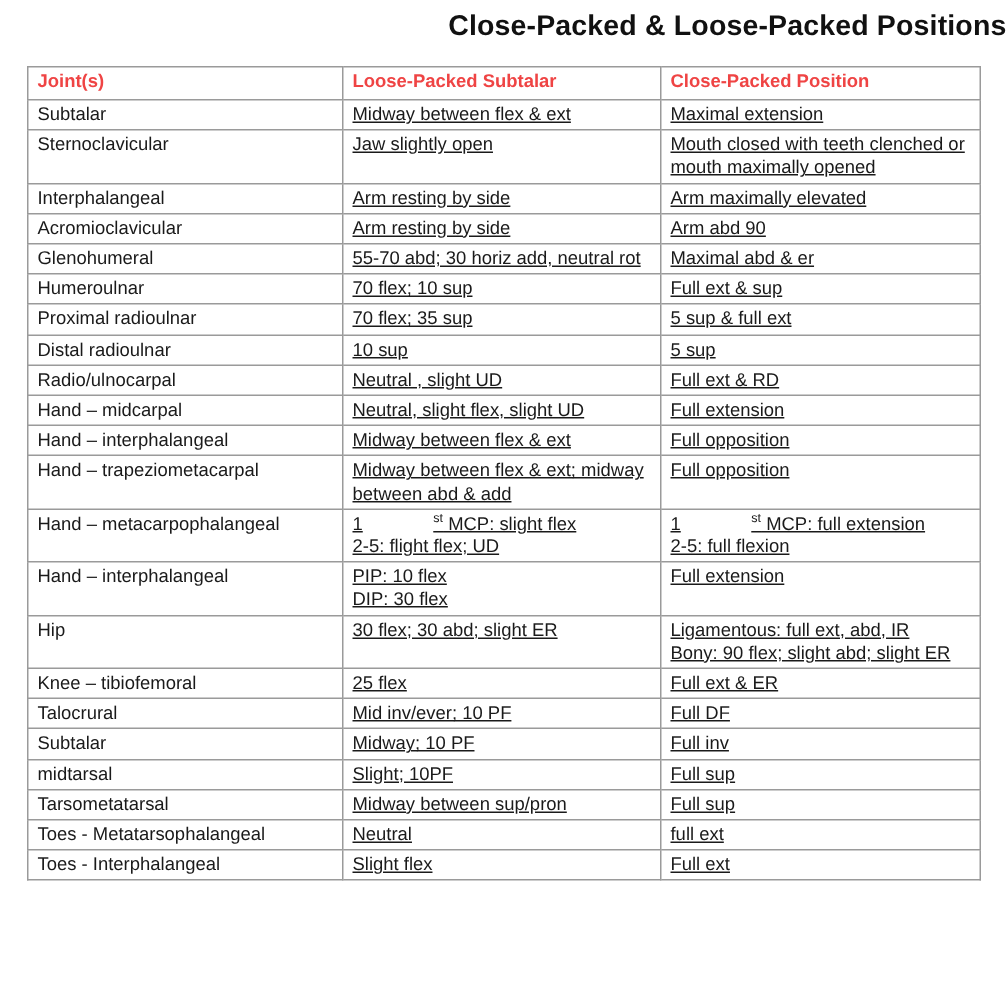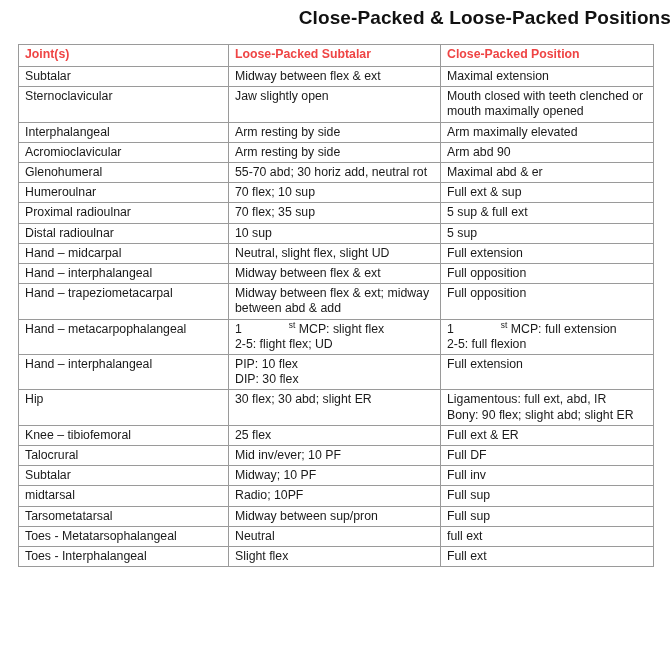--- a/index.html
+++ b/index.html
@@ -65,20 +65,21 @@
   table.positions td {
     font-weight: normal;
     color: #1a1a1a;
   }
   table.positions tr.r-single td,
   table.positions tr.r-single th {
     height: 15px;
   }
   .cell-line {
     display: block;
+    text-decoration: underline;
   }
   sup {
     font-size: 0.68em;
     vertical-align: super;
     line-height: 0;
     padding-left: 47px;
   }
 </style>
 </head>
 <body>
@@ -168,20 +169,29 @@
           <tr class="r-single">
             <td>Distal radioulnar</td>
             <td>
               <span class="cell-line">10 sup</span>
             </td>
             <td>
               <span class="cell-line">5 sup</span>
             </td>
           </tr>
           <tr class="r-single">
+            <td>Radio/ulnocarpal</td>
+            <td>
+              <span class="cell-line">Neutral , slight UD</span>
+            </td>
+            <td>
+              <span class="cell-line">Full ext &amp; RD</span>
+            </td>
+          </tr>
+          <tr class="r-single">
             <td>Hand – midcarpal</td>
             <td>
               <span class="cell-line">Neutral, slight flex, slight UD</span>
             </td>
             <td>
               <span class="cell-line">Full extension</span>
             </td>
           </tr>
           <tr class="r-single">
             <td>Hand – interphalangeal</td>
@@ -255,21 +265,21 @@
             <td>
               <span class="cell-line">Midway; 10 PF</span>
             </td>
             <td>
               <span class="cell-line">Full inv</span>
             </td>
           </tr>
           <tr class="r-single">
             <td>midtarsal</td>
             <td>
-              <span class="cell-line">Radio; 10PF</span>
+              <span class="cell-line">Slight; 10PF</span>
             </td>
             <td>
               <span class="cell-line">Full sup</span>
             </td>
           </tr>
           <tr class="r-single">
             <td>Tarsometatarsal</td>
             <td>
               <span class="cell-line">Midway between sup/pron</span>
             </td>

